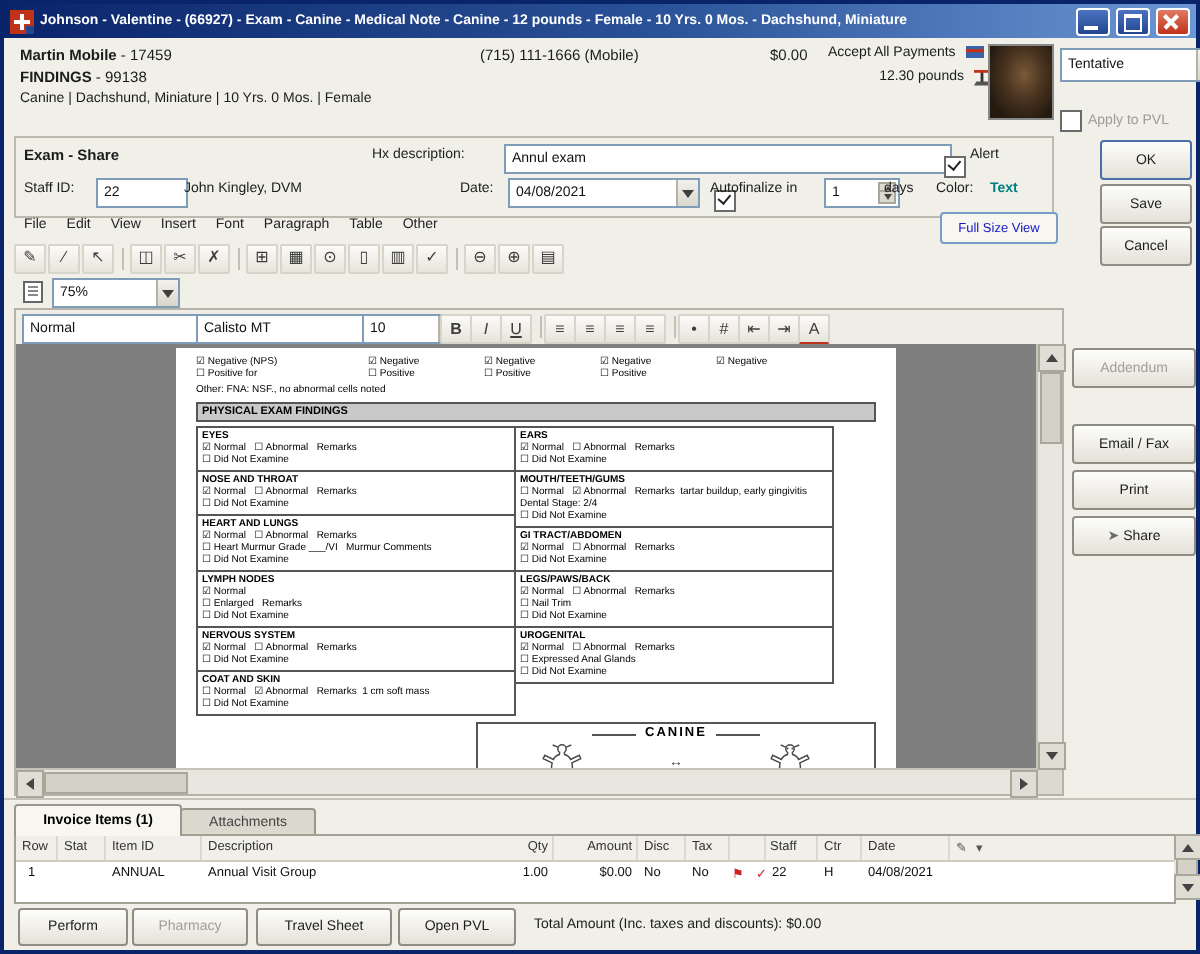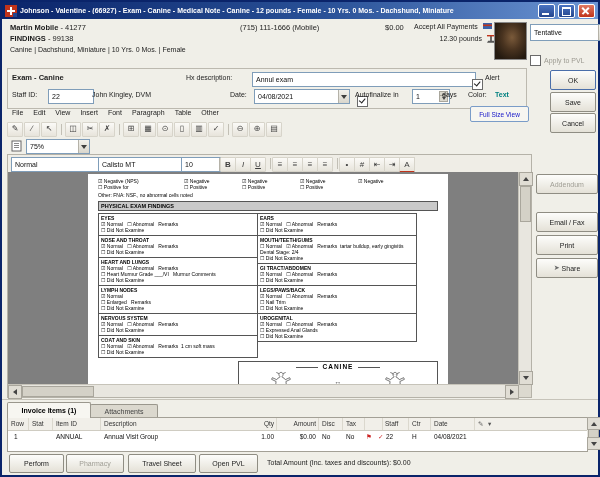--- a/index.html
+++ b/index.html
@@ -105,21 +105,21 @@
       <rect x="5" y="2" width="2" height="8" fill="#fff"></rect>
       <rect x="2" y="5" width="8" height="2" fill="#fff"></rect>
       <rect x="8" y="8" width="4" height="4" fill="#24468e"></rect>
     </svg>
     <span class="tbar-title">Johnson - Valentine - (66927) - Exam - Canine - Medical Note - Canine - 12 pounds - Female - 10 Yrs. 0 Mos. - Dachshund, Miniature</span>
     <span class="tbtn min"></span>
     <span class="tbtn max"></span>
     <span class="tbtn close"></span>
   </div>
 
-  <div class="lbl" style="left:8px;top:21px;font-size:7.5px;"><span class="bold">Martin Mobile</span><span> - </span><span>41277</span></div>
+  <div class="lbl" style="left:8px;top:21px;font-size:7.5px;"><span class="bold">Martin Mobile</span><span> - </span><span>17459</span></div>
   <div class="lbl" style="left:8px;top:32px;font-size:7.5px;"><span class="bold">FINDINGS</span><span> - </span><span>99138</span></div>
   <div class="lbl" style="left:8px;top:44px;">Canine | Dachshund, Miniature | 10 Yrs. 0 Mos. | Female</div>
 
   <div class="lbl" style="left:238px;top:21px;font-size:7.5px;">(715) 111-1666 (Mobile)</div>
   <div class="lbl" style="left:383px;top:21px;font-size:7.5px;">$0.00</div>
   <div class="lbl" style="left:412px;top:21px;">Accept All Payments</div>
   <svg class="abs" style="left:481px;top:20px;" width="10" height="9" viewBox="0 0 10 9">
     <rect x="0" y="1" width="9" height="6" fill="#3a62a8"></rect>
       <rect x="0" y="2.5" width="9" height="1.6" fill="#c0331a"></rect>
   </svg>
@@ -138,21 +138,21 @@
   </div>
   <div class="abs" style="left:528px;top:53px;display:flex;align-items:center;gap:3px;">
     <span class="cb"></span>
     <span class="gray" style="font-size:7px;">Apply to PVL</span>
   </div>
   <div class="btn" style="left:548px;top:68px;width:44px;height:18px;border-color:#4a6ea9;">OK</div>
   <div class="btn" style="left:548px;top:90px;width:44px;height:18px;">Save</div>
   <div class="btn" style="left:548px;top:111px;width:44px;height:18px;">Cancel</div>
 
   <div class="abs" style="left:5px;top:66px;width:518px;height:39px;border:1px solid #bcb9af;">
-    <div class="lbl bold" style="left:4px;top:4px;font-size:7.5px;">Exam - Canine</div>
+    <div class="lbl bold" style="left:4px;top:4px;font-size:7.5px;">Exam - Share</div>
     <div class="lbl" style="left:178px;top:5px;">Hx description:</div>
     <div class="inp" style="left:244px;top:3px;width:216px;height:13px;">Annul exam</div>
     <span class="cb on abs" style="left:464px;top:5px;"></span>
     <div class="lbl" style="left:477px;top:5px;">Alert</div>
 
     <div class="lbl" style="left:4px;top:22px;">Staff ID:</div>
     <div class="inp" style="left:40px;top:20px;width:38px;height:13px;">22</div>
     <div class="lbl" style="left:84px;top:22px;">John Kingley, DVM</div>
     <div class="lbl" style="left:222px;top:22px;">Date:</div>
     <div class="inp combo" style="left:246px;top:20px;width:80px;height:13px;">

